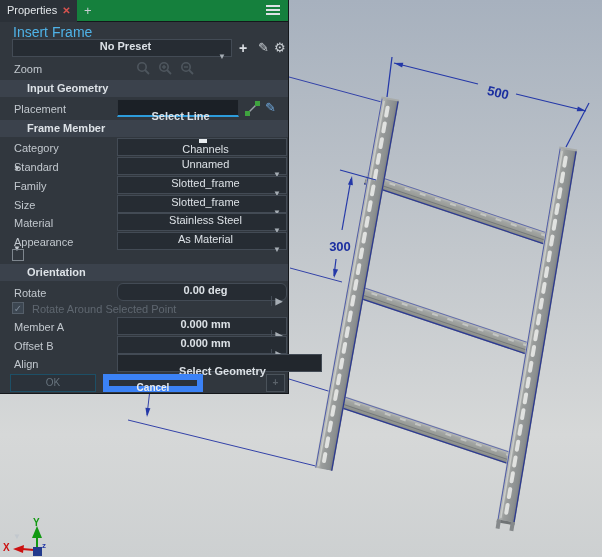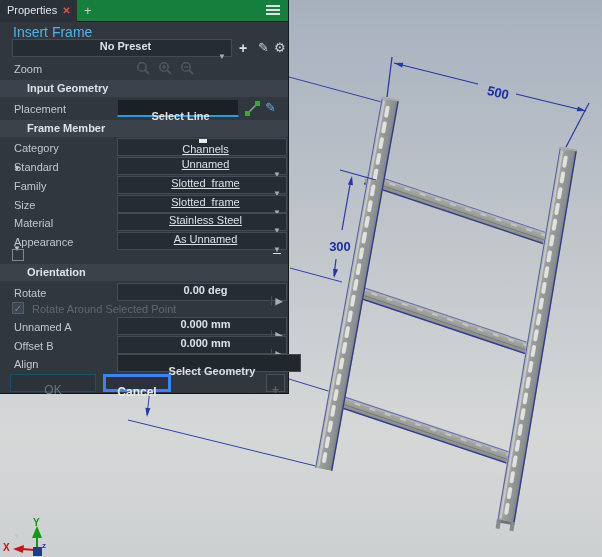--- a/index.html
+++ b/index.html
@@ -38,37 +38,37 @@
     display:flex; align-items:center; justify-content:center; color:#a6adb4; font-size:9px; }
 
   .preset-field { left:12px; top:39px; width:220px; font-weight:bold; padding-left:7px; }
   .hdr-ico { position:absolute; top:40px; font-size:12px; color:#ccd1d6; }
 
   .row-label { position:absolute; left:14px; font-size:11px; color:#c2c8ce; }
   .sec-hdr { position:absolute; left:0; width:100%; height:17px; background:#3b424c;
     color:#dde2e7; font-weight:bold; padding:2px 0 0 27px; }
   .sec-tri { position:absolute; left:13px; top:4px; font-size:8px; color:#c2c8ce; }
 
-  .dd { left:117px; width:170px; padding-left:7px;text-decoration:underline; }
+  .dd { left:117px; width:170px; padding-left:7px; }
   .num { left:117px; width:170px; padding-left:7px; font-weight:bold; }
 
   .sel-field { background:#1b2026; border:1px solid #30363d; border-bottom:2px solid #2d9cdb;
     font-weight:bold; padding-left:5px; gap:5px; }
   .chan-icon { width:8px; height:11px; border-left:2px solid #e8ecef;
     border-top:2px solid #e8ecef; border-bottom:2px solid #e8ecef; margin-right:6px; }
 
   .chk { position:absolute; width:12px; height:12px; border:1px solid #7e868e; background:transparent; }
   .chk.checked-disabled { background:#3c4651; border-color:#555f6a; color:#7c8896;
     font-size:10px; line-height:11px; text-align:center; }
   .chk-label { position:absolute; font-size:11px; }
 
-  .btn { position:absolute; top:374px; height:18px; text-align:center; padding-top:8px;
-    background:#2b323a; font-size:12px; }
+  .btn { position:absolute; top:374px; height:18px; text-align:center; padding-top:2px;
+    background:#2b323a; font-size:10px; }
   .btn-ok { left:10px; width:86px; border:1px solid #1d4f66; color:#67737d; }
-  .btn-cancel { left:103px; width:68px; border:3px solid #3b82f6; color:#e8ecef; font-weight:bold; }
+  .btn-cancel { left:103px; width:100px; border:6px solid #3b82f6; color:#e8ecef; font-weight:bold; }
   .btn-plus { left:266px; width:19px; border:1px solid #4a525a; color:#5a626a; font-weight:bold; }
 
   .icon-14 { width:15px; height:15px; display:inline-block; }
   .pencil-glyph { color:#c9ced3; font-size:13px; }
   .gear-glyph { color:#c9ced3; font-size:13px; }
   .plus-glyph { color:#dde1e5; font-size:14px; font-weight:bold; }
 </style>
 </head>
 <body>
 
@@ -276,54 +276,54 @@
   </div>
 
   <span class="row-label" style="top:217px;">Material</span>
   <div class="field dd" style="top:213px;">
     <span>Stainless Steel</span>
     <span class="caret">▼</span>
   </div>
 
   <span class="row-label" style="top:236px;">Appearance</span>
   <div class="field dd" style="top:232px;">
-    <span>As Unnamed</span>
+    <span>As Material</span>
     <span class="caret">▼</span>
   </div>
 
   <span class="chk" style="left:12px;top:249px;"></span>
 
   <div class="sec-hdr" style="top:264px;">
     <span class="sec-tri" style="top:268px;">▼</span>
     <span>Orientation</span>
   </div>
 
   <span class="row-label" style="top:287px;">Rotate</span>
-  <div class="field num" style="top:283px;">
+  <div class="field num" style="top:283px;border-radius:6px;">
     <span>0.00 deg</span>
     <span class="spin">▶</span>
   </div>
 
   <span class="chk checked-disabled" style="left:12px;top:302px;">✓</span>
   <span class="chk-label" style="left:32px;top:303px;color:#5f6770;">Rotate Around Selected Point</span>
 
-  <span class="row-label" style="top:321px;">Unnamed A</span>
+  <span class="row-label" style="top:321px;">Member A</span>
   <div class="field num" style="top:317px;">
     <span>0.000 mm</span>
     <span class="spin">▶</span>
   </div>
 
   <span class="row-label" style="top:340px;">Offset B</span>
   <div class="field num" style="top:336px;">
     <span>0.000 mm</span>
     <span class="spin">▶</span>
   </div>
 
   <span class="row-label" style="top:358px;">Align</span>
-  <div class="field" style="left:117px;top:354px;width:184px;font-weight:bold;padding-left:6px;gap:5px;background:#22272d;justify-content:space-between;">
+  <div class="field" style="left:117px;top:354px;width:205px;font-weight:bold;padding-left:6px;gap:5px;background:#22272d;justify-content:space-between;">
     <svg width="10" height="12">
       <path d="M1,0 L8,4 L4.5,5 L6,10 L4,10.5 L2.8,5.8 L1,8 Z" fill="#dde1e5"></path>
       </svg>
     <svg width="10" height="10">
       <line x1="1" y1="9" x2="9" y2="1" stroke="#dce1e6" stroke-width="1.6"></line>
       </svg>
     <span>Select Geometry</span>
   </div>
 
   <div class="btn btn-ok">OK</div>

